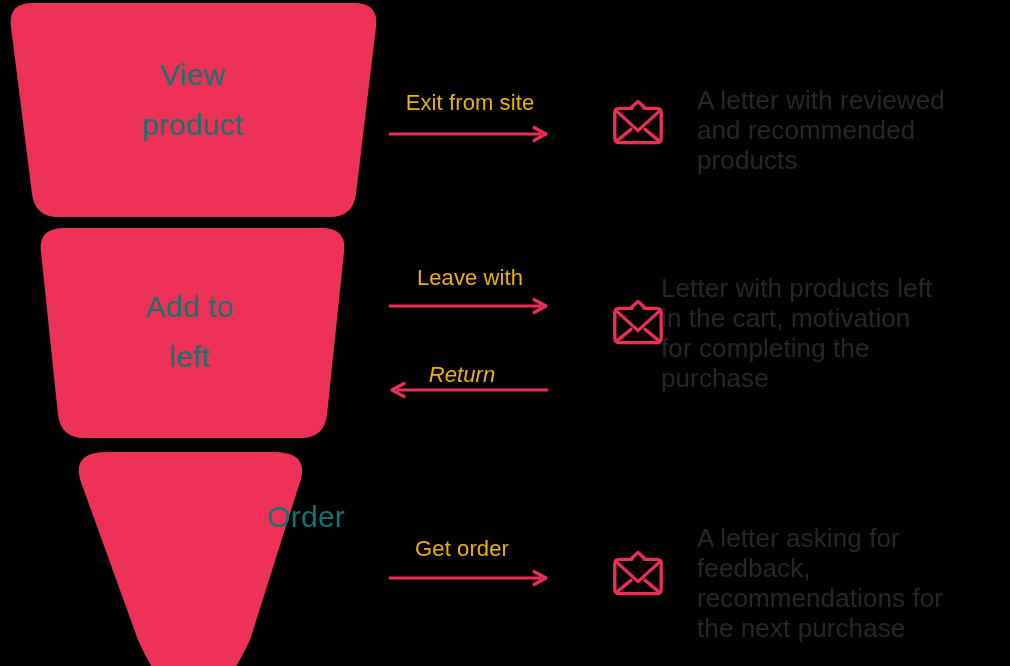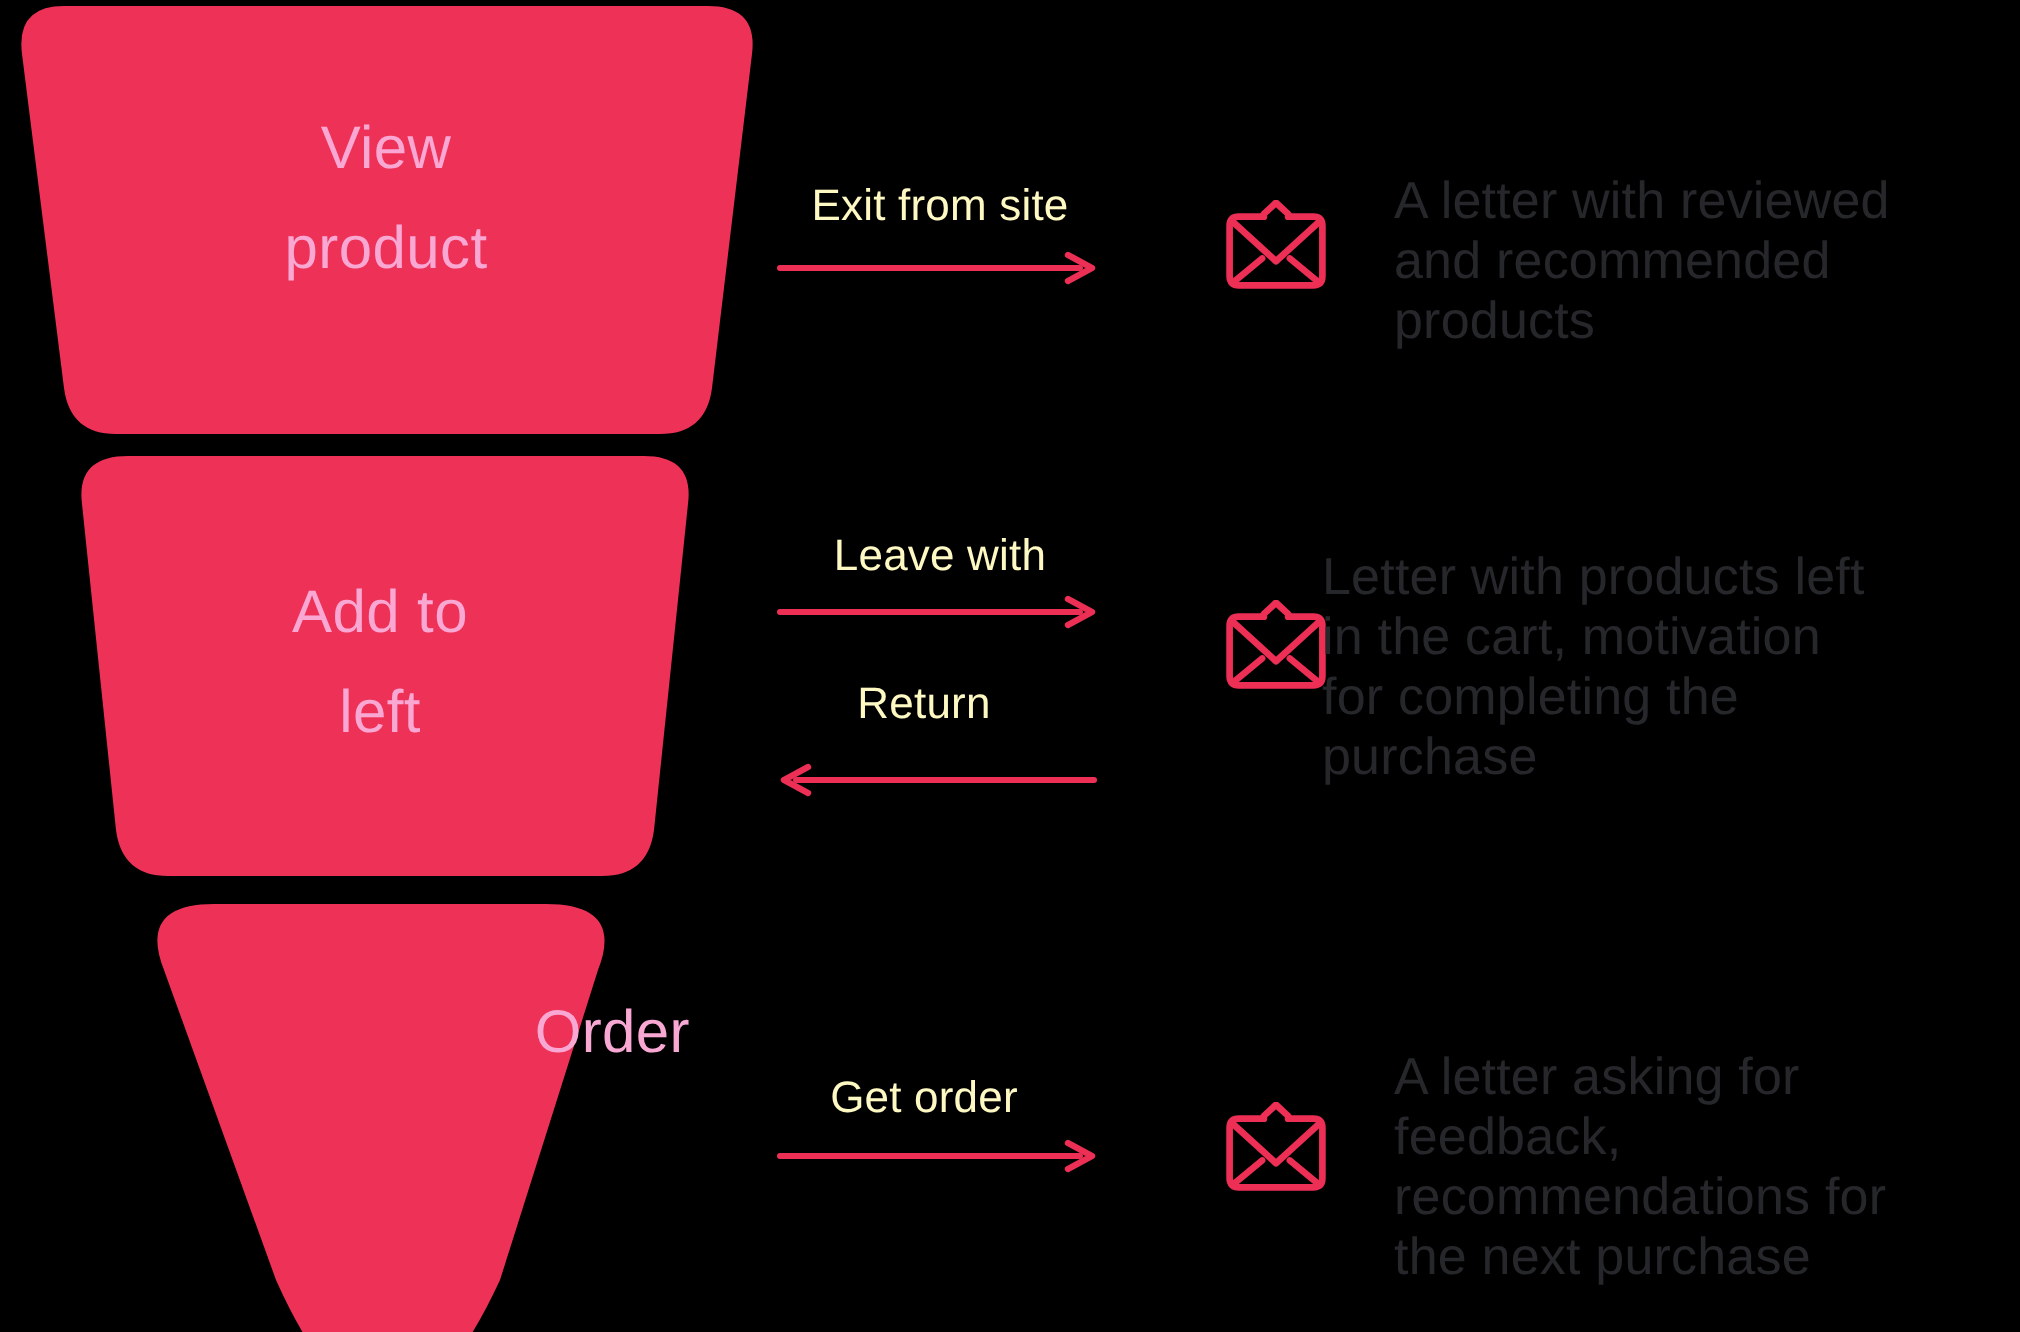--- a/index.html
+++ b/index.html
@@ -7,31 +7,31 @@
     position:relative;
     width:1010px;height:666px;
     background:#000000;
     overflow:hidden;
     font-family:"Liberation Sans","DejaVu Sans",sans-serif;
   }
   .abs{position:absolute;}
   svg{display:block;}
   .stage-label{
     position:absolute;
-    color:#f9a8d4;
+    color:#0f766e;
     font-size:30px;
     line-height:50px;
     text-align:center;
     white-space:pre-line;
     font-weight:400;
     letter-spacing:0.2px;
   }
   .flow-label{
     position:absolute;
-    color:#fef9c3;
+    color:#eab308;
     font-size:22px;
     line-height:26px;
     text-align:center;
     font-weight:500;
     letter-spacing:0.1px;
   }
   .email-note{
     position:absolute;
     color:#26272B;
     font-size:26px;
@@ -74,21 +74,21 @@
   </svg>
   <div class="email-note" style="left:697px;top:85px;width:300px;">A letter with reviewed
 and recommended
 products</div>
 
   <div class="flow-label" style="left:390px;top:265px;width:160px;">Leave with</div>
   <svg class="abs" style="left:388px;top:297px;" width="166" height="18" viewBox="0 0 166 18">
     <line x1="2" y1="9" x2="152" y2="9" stroke="#ED2F56" stroke-width="3" stroke-linecap="round"></line>
     <polyline points="146,2.5 158,9 146,15.5" fill="none" stroke="#ED2F56" stroke-width="3.2" stroke-linecap="round" stroke-linejoin="round"></polyline>
   </svg>
-  <div class="flow-label" style="left:382px;top:339px;width:160px;">Return</div>
+  <div class="flow-label" style="left:382px;top:362px;width:160px;font-style:italic;">Return</div>
   <svg class="abs" style="left:386px;top:381px;" width="166" height="18" viewBox="0 0 166 18">
     <line x1="12" y1="9" x2="161" y2="9" stroke="#ED2F56" stroke-width="3" stroke-linecap="round"></line>
     <polyline points="18,2.5 6,9 18,15.5" fill="none" stroke="#ED2F56" stroke-width="3.2" stroke-linecap="round" stroke-linejoin="round"></polyline>
   </svg>
   <svg class="abs" style="left:612px;top:300px;" width="52" height="46.4" viewBox="0 0 56 50">
     <g fill="none" stroke="#ED2F56" stroke-width="3.6" stroke-linecap="round" stroke-linejoin="round">
       <path d="M 34.5 9 L 48 9 Q 53 9 53 14 L 53 41 Q 53 46 48 46 L 8 46 Q 3 46 3 41 L 3 14 Q 3 9 8 9 L 21.5 9"></path>
       <path d="M 5 12 L 28 33 L 51 12"></path>
       <path d="M 6 43.5 L 20.5 31.5"></path>
       <path d="M 50 43.5 L 35.5 31.5"></path>

